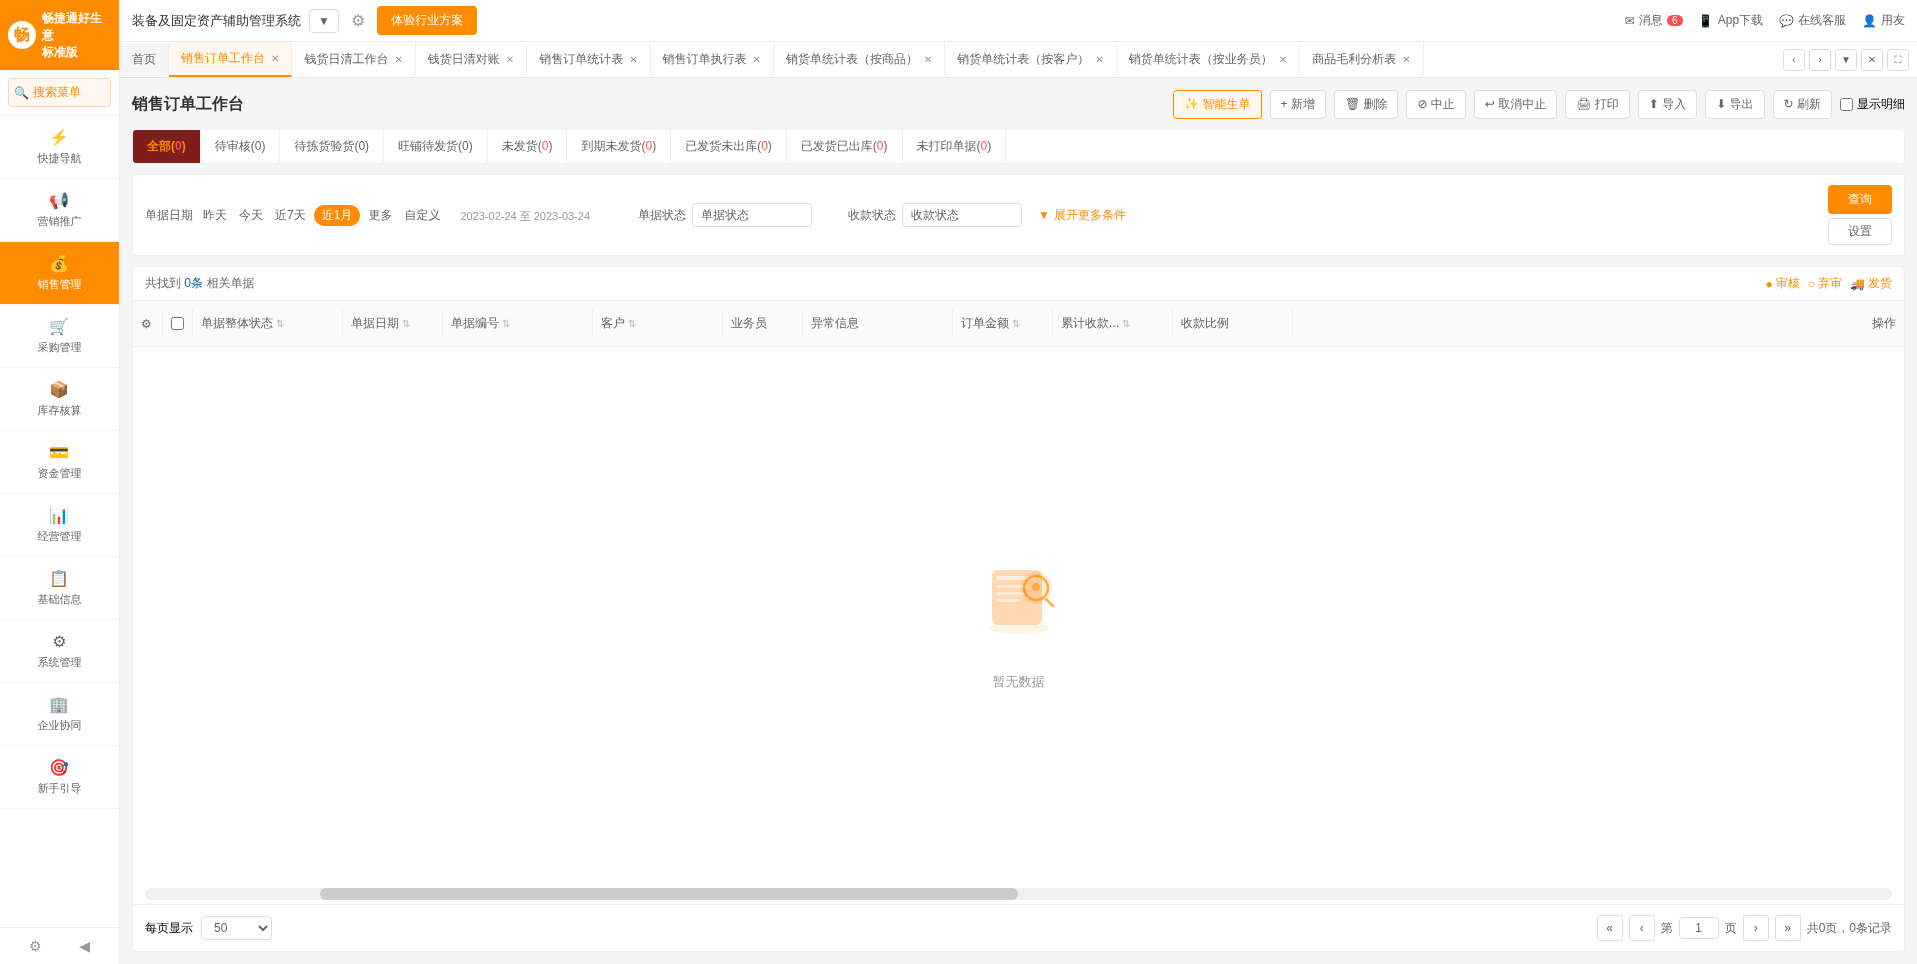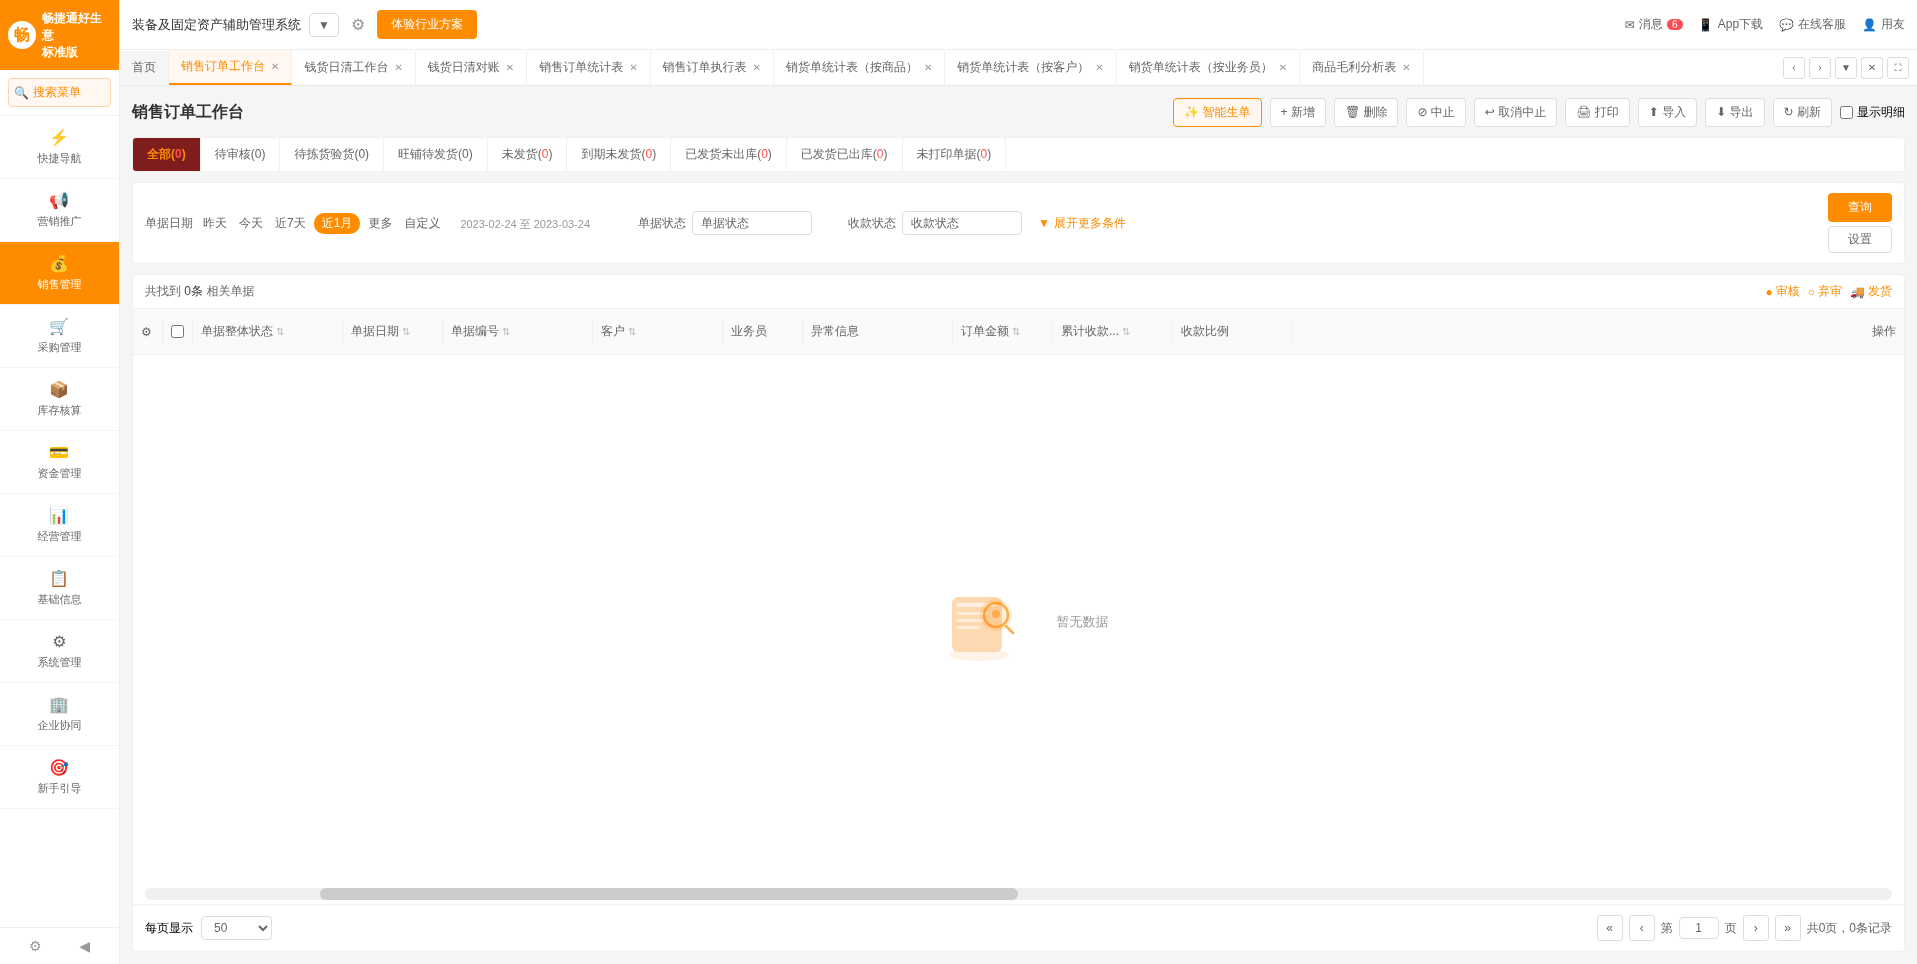--- a/index.html
+++ b/index.html
@@ -17,21 +17,21 @@
     .sidebar-item.active { background: #ff8c00; color: #fff; }
     .sidebar-item-icon { font-size: 16px; }
     .sidebar-item-label { font-size: 11px; text-align: center; }
     .sidebar-footer { padding: 10px; display: flex; justify-content: space-around; border-top: 1px solid #eee; }
     .sidebar-footer-btn { background: none; border: none; cursor: pointer; color: #999; font-size: 14px; }
 
     
     .main { flex: 1; display: flex; flex-direction: column; overflow: hidden; }
 
     
-    .topbar { background: #fff; border-bottom: 1px solid #eee; padding: 0 12px; height: 50px; display: flex; align-items: center; justify-content: space-between; flex-shrink: 0; }
+    .topbar { background: #fff; border-bottom: 1px solid #eee; padding: 0 12px; height: 42px; display: flex; align-items: center; justify-content: space-between; flex-shrink: 0; }
     .topbar-left { display: flex; align-items: center; gap: 8px; }
     .topbar-dropdown { background: none; border: 1px solid #ddd; border-radius: 4px; padding: 4px 8px; cursor: pointer; color: #666; font-size: 12px; }
     .topbar-settings { background: none; border: none; cursor: pointer; color: #999; font-size: 16px; padding: 4px; }
     .topbar-trial { background: #ff8c00; color: #fff; border: none; border-radius: 4px; padding: 6px 14px; cursor: pointer; font-size: 12px; }
     .topbar-right { display: flex; align-items: center; gap: 16px; color: #666; }
     .topbar-right-item { display: flex; align-items: center; gap: 4px; cursor: pointer; font-size: 12px; }
     .badge { background: #ff4d4f; color: #fff; border-radius: 10px; padding: 0 5px; font-size: 10px; min-width: 16px; text-align: center; }
 
     
     .tabbar { background: #fff; border-bottom: 1px solid #e8e8e8; display: flex; align-items: center; overflow: hidden; flex-shrink: 0; min-height: 36px; }
@@ -68,29 +68,29 @@
     .filter-select { border: 1px solid #ddd; border-radius: 4px; padding: 4px 24px 4px 8px; color: #666; background: #fff; cursor: pointer; min-width: 120px; appearance: none; }
     .filter-expand { color: #ff8c00; cursor: pointer; border: none; background: none; font-size: 12px; display: flex; align-items: center; gap: 4px; }
     .filter-actions { margin-left: auto; display: flex; flex-direction: column; gap: 4px; }
     .filter-btn-query { background: #ff8c00; color: #fff; border: none; border-radius: 4px; padding: 6px 20px; cursor: pointer; font-size: 12px; }
     .filter-btn-set { background: #fff; color: #666; border: 1px solid #ddd; border-radius: 4px; padding: 4px 10px; cursor: pointer; font-size: 12px; }
 
     
     .table-container { flex: 1; background: #fff; border-radius: 4px; border: 1px solid #f0f0f0; display: flex; flex-direction: column; overflow: hidden; }
     .table-toolbar { padding: 8px 12px; display: flex; align-items: center; justify-content: space-between; border-bottom: 1px solid #f0f0f0; }
     .table-result { color: #666; }
-    .table-result-num { color: #404040; }
+    .table-result-num { color: #0369a1; }
     .table-actions { display: flex; gap: 8px; }
     .table-action-btn { border: none; background: none; cursor: pointer; color: #ff8c00; font-size: 12px; display: flex; align-items: center; gap: 3px; }
     .table-header { display: grid; grid-template-columns: 30px 30px 150px 100px 150px 130px 80px 150px 100px 120px 120px 1fr; background: #fafafa; border-bottom: 1px solid #eee; padding: 8px 0; }
     .th { padding: 6px 8px; color: #666; font-weight: 500; display: flex; align-items: center; gap: 3px; border-right: 1px solid #f0f0f0; }
     .th:last-child { border-right: none; justify-content: flex-end; }
     .th-sort { color: #bbb; cursor: pointer; font-size: 10px; }
     .table-body { flex: 1; display: flex; flex-direction: column; align-items: center; justify-content: center; }
-    .empty-state { display: flex; flex-direction: row; align-items: center; gap: 28px; }
+    .empty-state { display: flex; flex-direction: column; align-items: center; gap: 28px; }
     .empty-icon { width: 100px; height: 100px; position: relative; }
     .empty-text { color: #999; font-size: 13px; }
 
     
     .pagination { padding: 10px 12px; display: flex; align-items: center; justify-content: space-between; border-top: 1px solid #f0f0f0; flex-shrink: 0; }
     .pagination-left { display: flex; align-items: center; gap: 8px; }
     .pagination-select { border: 1px solid #ddd; border-radius: 4px; padding: 3px 20px 3px 8px; color: #666; background: #fff; }
     .pagination-right { display: flex; align-items: center; gap: 6px; color: #666; }
     .pagination-btn { border: 1px solid #ddd; background: #fff; border-radius: 3px; width: 26px; height: 26px; cursor: pointer; display: flex; align-items: center; justify-content: center; color: #666; }
     .pagination-btn:disabled { color: #ccc; cursor: not-allowed; }

